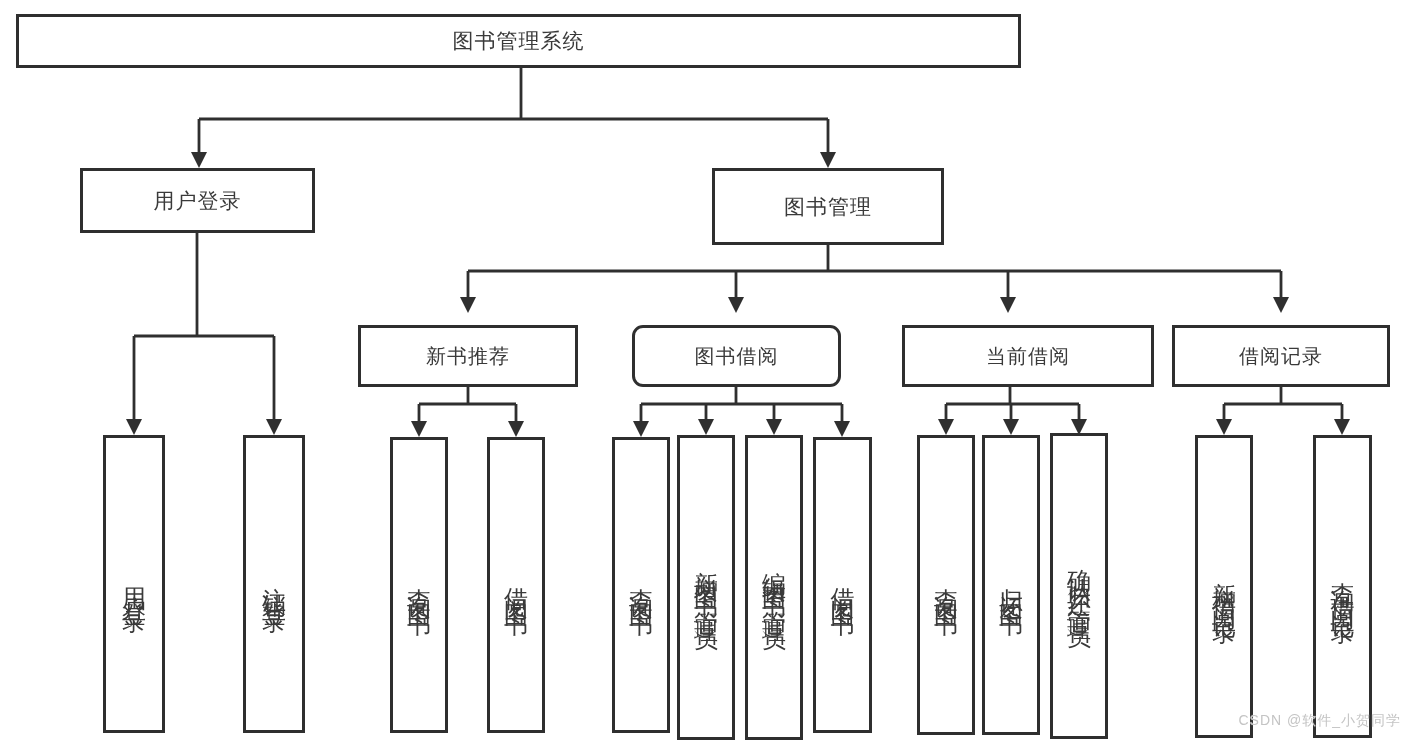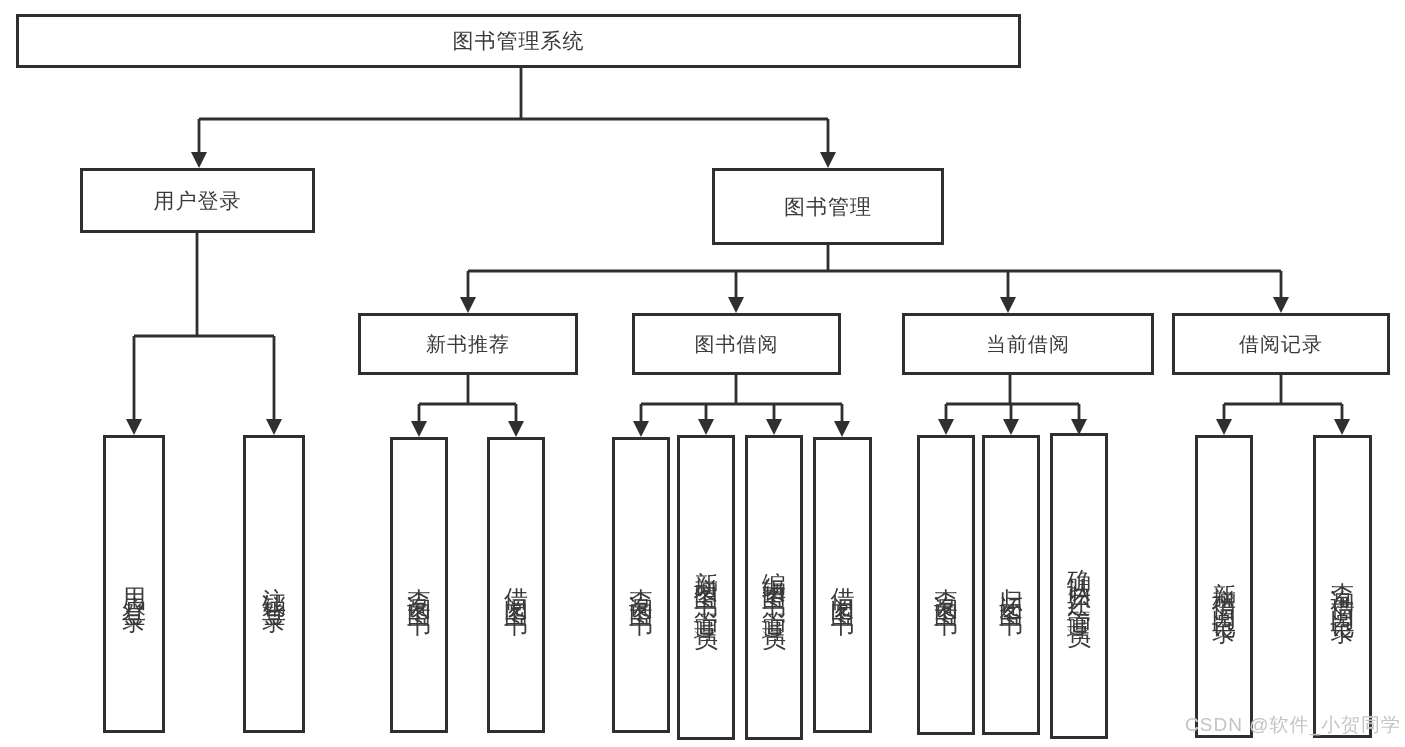--- a/index.html
+++ b/index.html
@@ -32,34 +32,34 @@
     display: flex;
     align-items: center;
     justify-content: center;
     text-align: center;
   }
   .box {
     font-size: 21px;
     letter-spacing: 1px;
     white-space: nowrap;
   }
-  .box.cat { font-size: 20px; }
+  .box.cat { font-size: 20px; margin-top: 12px; }
   .vbox {
     writing-mode: vertical-rl;
     text-orientation: mixed;
     font-size: 24px;
     letter-spacing: 8px;
     line-height: 1;
     white-space: nowrap;
   }
   .watermark {
     position: absolute;
     right: 4px;
     top: 712px;
-    font-size: 19px;
+    font-size: 14px;
     color: #c4c4c4;
     letter-spacing: 1px;
     white-space: nowrap;
     pointer-events: none;
     text-shadow: 0 0 1px #ffffff;
   }
 </style>
 </head>
 <body>
 
@@ -132,21 +132,21 @@
       <path d="M1334 419 L1350 419 L1342 435 Z"></path>
     </g>
   </svg>
 
   <div class="box" style="left:16px; top:14px; width:1005px; height:54px;">图书管理系统</div>
 
   <div class="box" style="left:80px; top:168px; width:235px; height:65px;">用户登录</div>
   <div class="box" style="left:712px; top:168px; width:232px; height:77px;">图书管理</div>
 
   <div class="box cat" style="left:358px; top:313px; width:220px; height:62px;">新书推荐</div>
-  <div class="box cat" style="left:632px; top:313px; width:209px; height:62px;">图书借阅</div>
+  <div class="box cat" style="left:632px; top:313px; width:209px; height:62px;border-radius:11px;">图书借阅</div>
   <div class="box cat" style="left:902px; top:313px; width:252px; height:62px;">当前借阅</div>
   <div class="box cat" style="left:1172px; top:313px; width:218px; height:62px;">借阅记录</div>
 
   <div class="vbox" style="left:103px; top:435px; width:62px; height:298px;">用户登录</div>
   <div class="vbox" style="left:243px; top:435px; width:62px; height:298px;">注销登录</div>
 
   <div class="vbox" style="left:390px; top:437px; width:58px; height:296px;">查询图书</div>
   <div class="vbox" style="left:487px; top:437px; width:58px; height:296px;">借阅图书</div>
 
   <div class="vbox" style="left:612px; top:437px; width:58px; height:296px;">查询图书</div>

